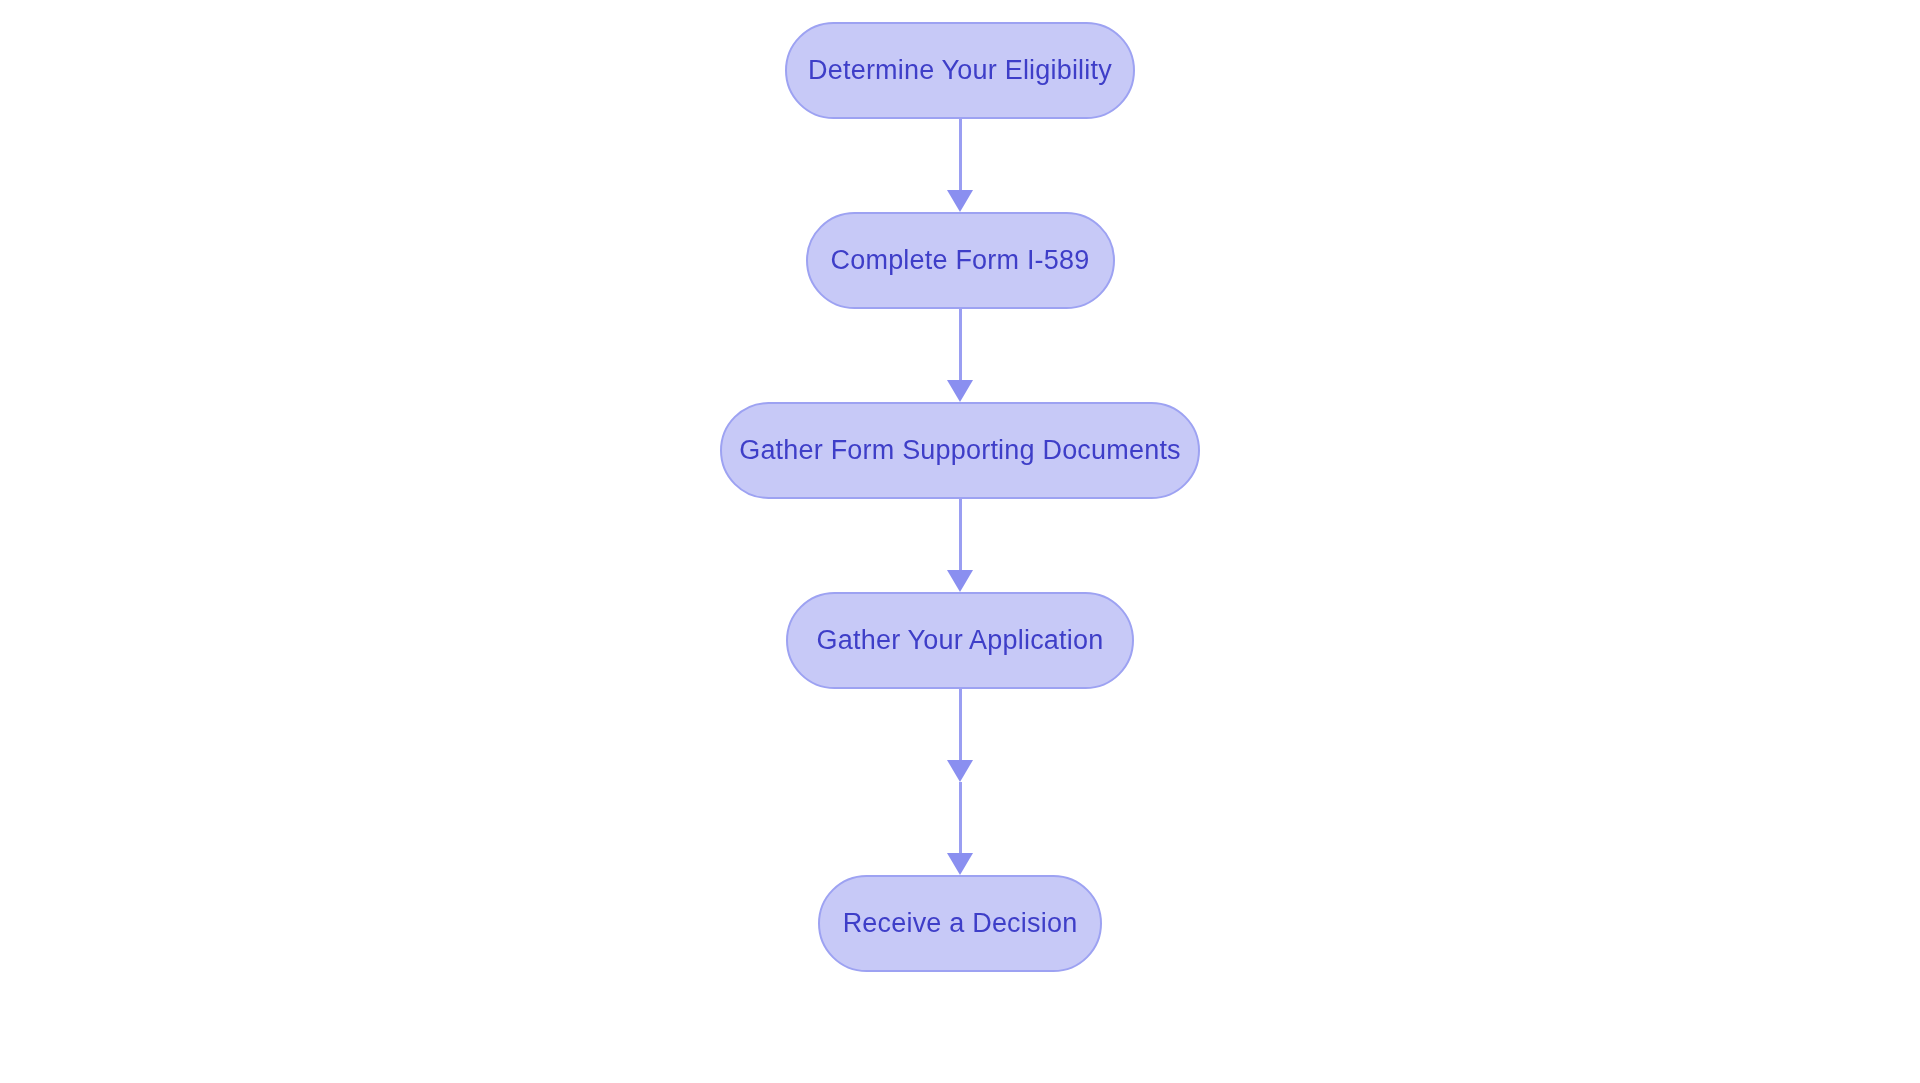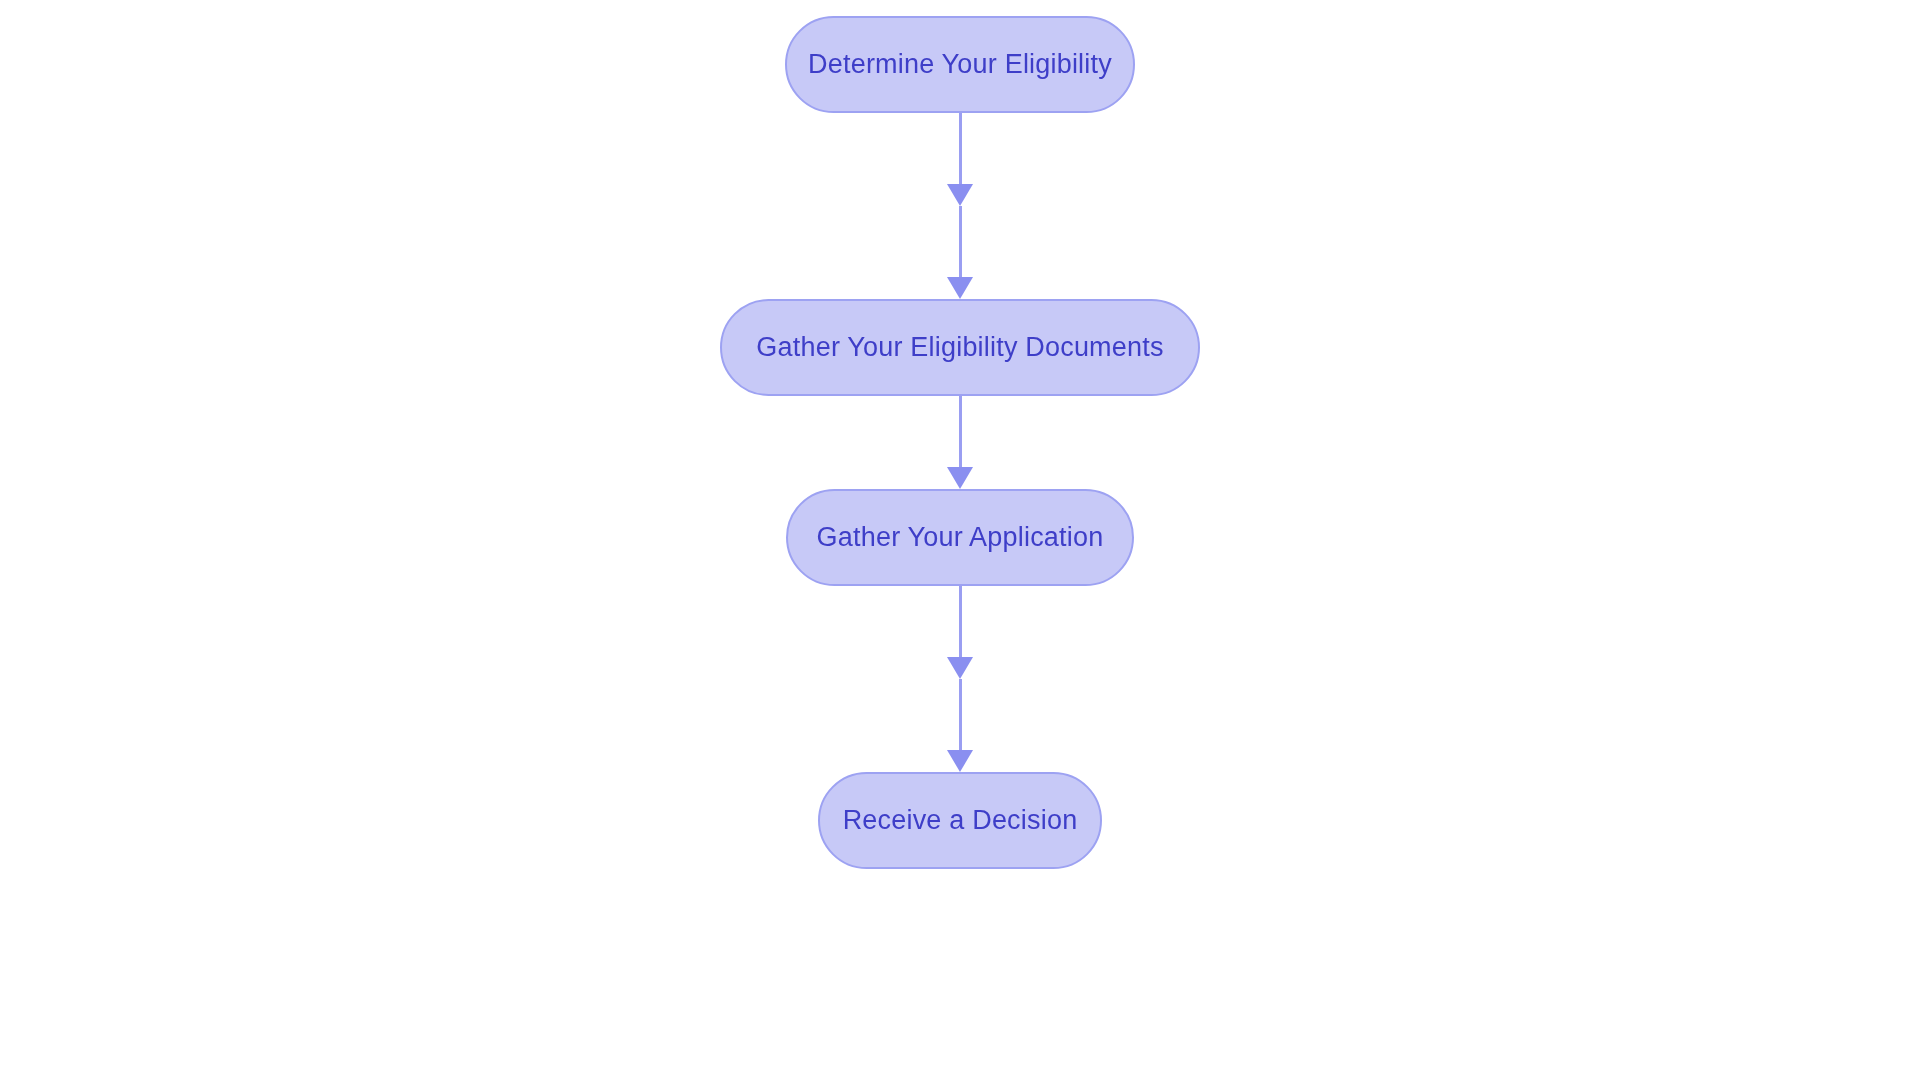--- a/index.html
+++ b/index.html
@@ -9,21 +9,21 @@
     font-family: "Liberation Sans", "DejaVu Sans", sans-serif;
   }
   .canvas {
     position: relative;
     width: 1920px;
     height: 1078px;
     background: #ffffff;
     display: flex;
     flex-direction: column;
     align-items: center;
-    padding-top: 16px;
+    padding-top: 22px;
     box-sizing: border-box;
     overflow: hidden;
   }
   .node {
     height: 97px;
     border-radius: 48.5px;
     background: #c7c9f7;
     border: 2px solid #9da2f2;
     box-sizing: border-box;
     display: flex;
@@ -71,28 +71,31 @@
 
   <div class="node w1">
     <span class="node-label">Determine Your Eligibility</span>
   </div>
 
   <div class="connector">
     <div class="line"></div>
     <div class="arrowhead"></div>
   </div>
 
+  <div class="node w2">
+    <span class="node-label">Complete Form I-589</span>
+  </div>
 
   <div class="connector">
     <div class="line"></div>
     <div class="arrowhead"></div>
   </div>
 
   <div class="node w3">
-    <span class="node-label">Gather Your Eligibility Documents</span>
+    <span class="node-label">Gather Form Supporting Documents</span>
   </div>
 
   <div class="connector">
     <div class="line"></div>
     <div class="arrowhead"></div>
   </div>
 
   <div class="node w4">
     <span class="node-label">Gather Your Application</span>
   </div>

